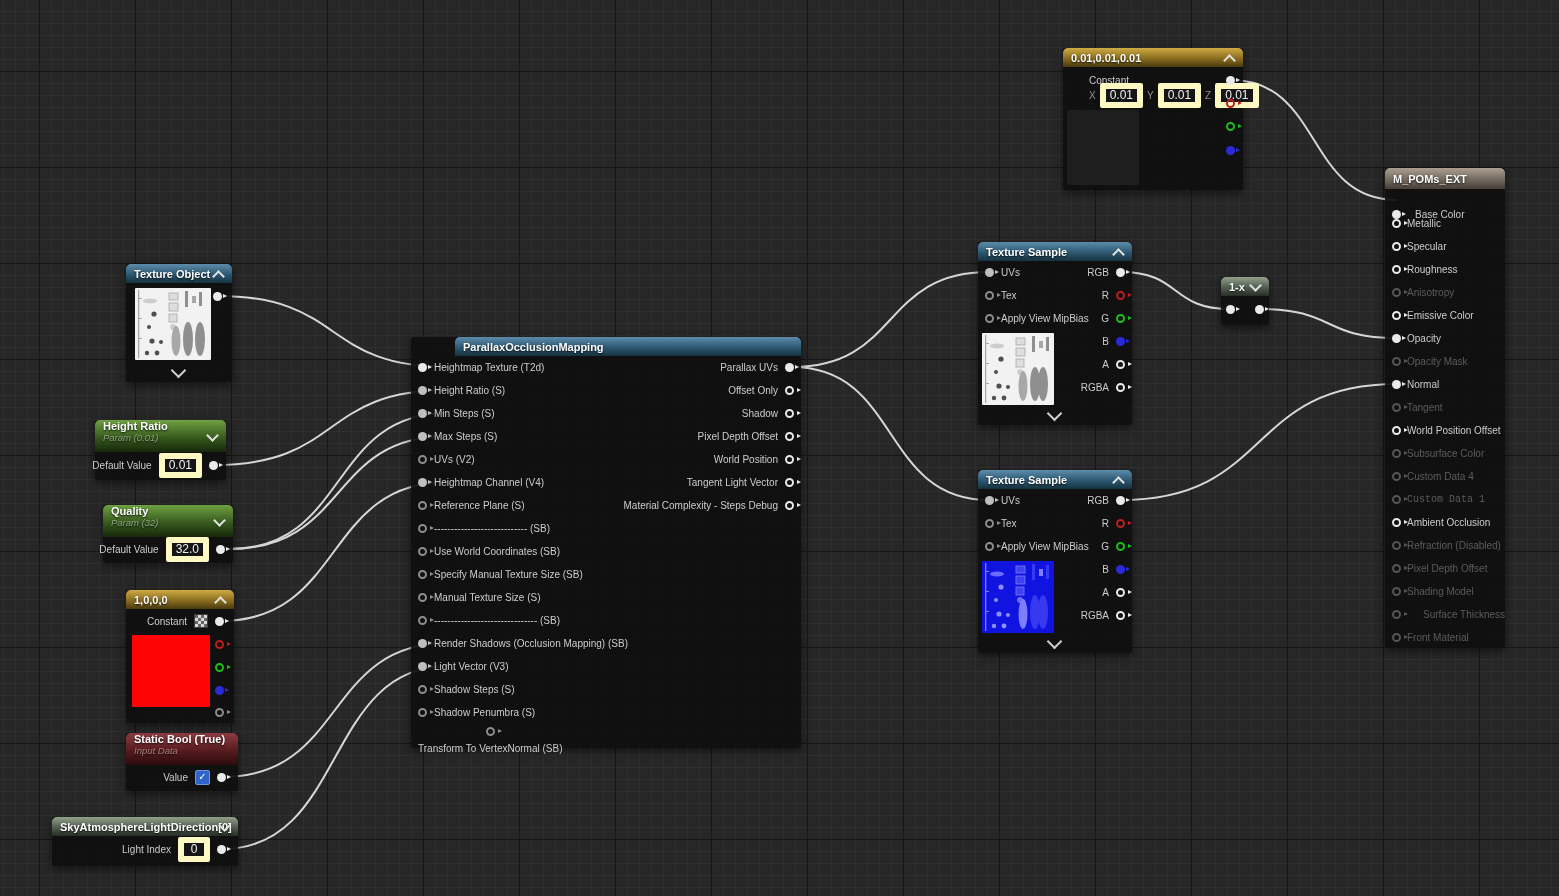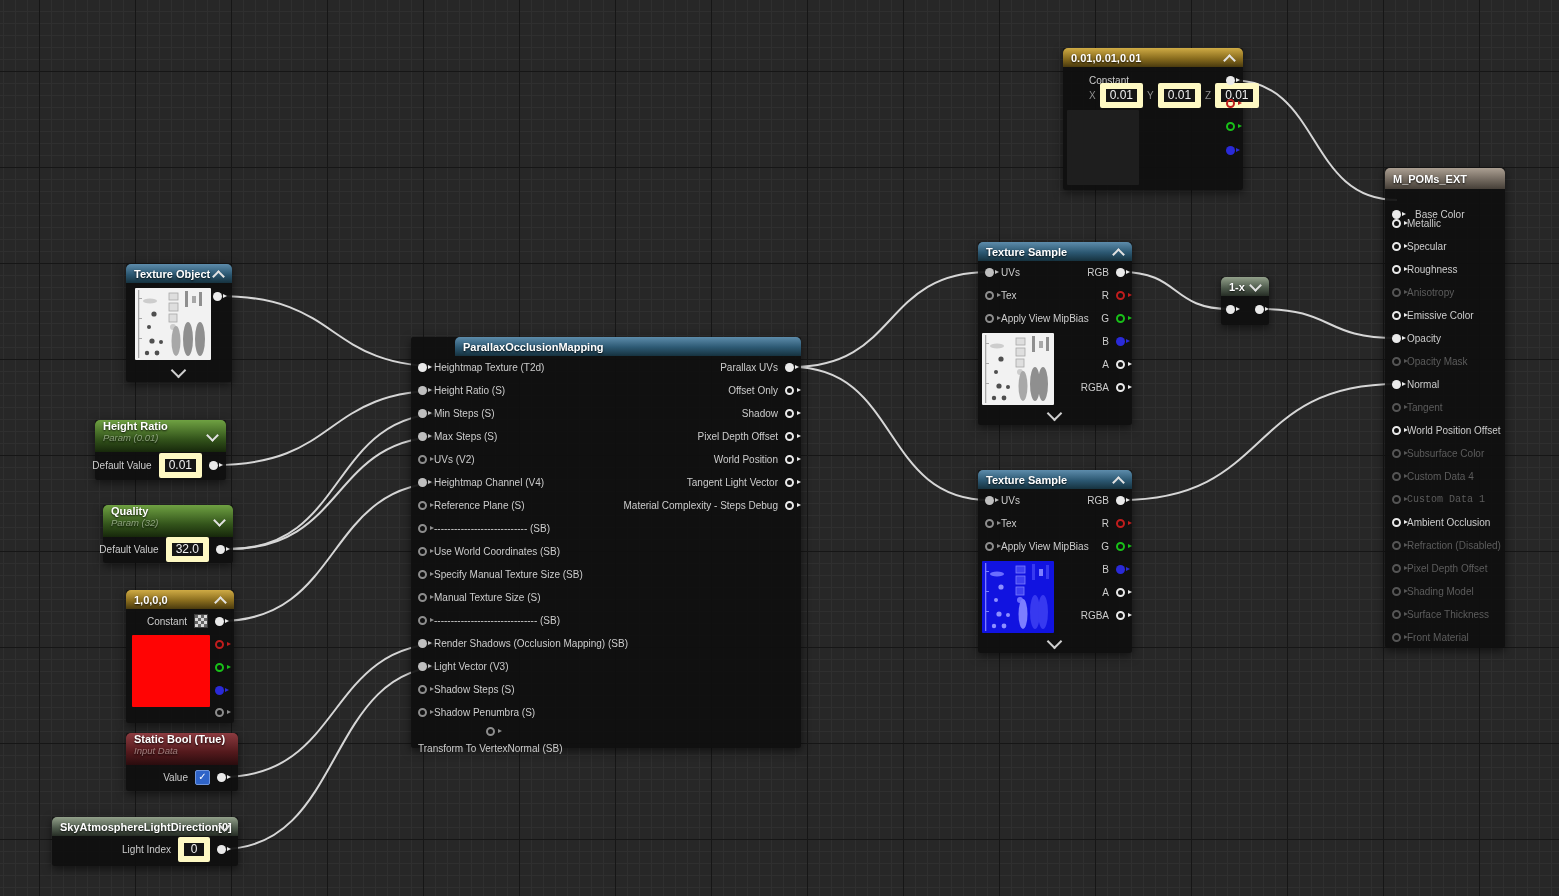--- a/index.html
+++ b/index.html
@@ -542,21 +542,21 @@
           <span class="lbl dim">Refraction (Disabled)</span>
         </div>
         <div class="row l" style="top: 392px; gap: 6px;">
           <span class="pin hollow c-dim"></span>
           <span class="lbl dim">Pixel Depth Offset</span>
         </div>
         <div class="row l" style="top: 415px; gap: 6px;">
           <span class="pin hollow c-dim"></span>
           <span class="lbl dim">Shading Model</span>
         </div>
-        <div class="row l" style="top: 438px; gap: 6px; text-align: center;">
+        <div class="row l" style="top: 438px; gap: 22px; text-align: center;">
           <span class="pin hollow c-dim"></span>
           <span class="lbl dim">Surface Thickness</span>
         </div>
         <div class="row l" style="top: 461px; gap: 6px;">
           <span class="pin hollow c-dim"></span>
           <span class="lbl dim">Front Material</span>
         </div>
       </div>
     </div>
 </div>

